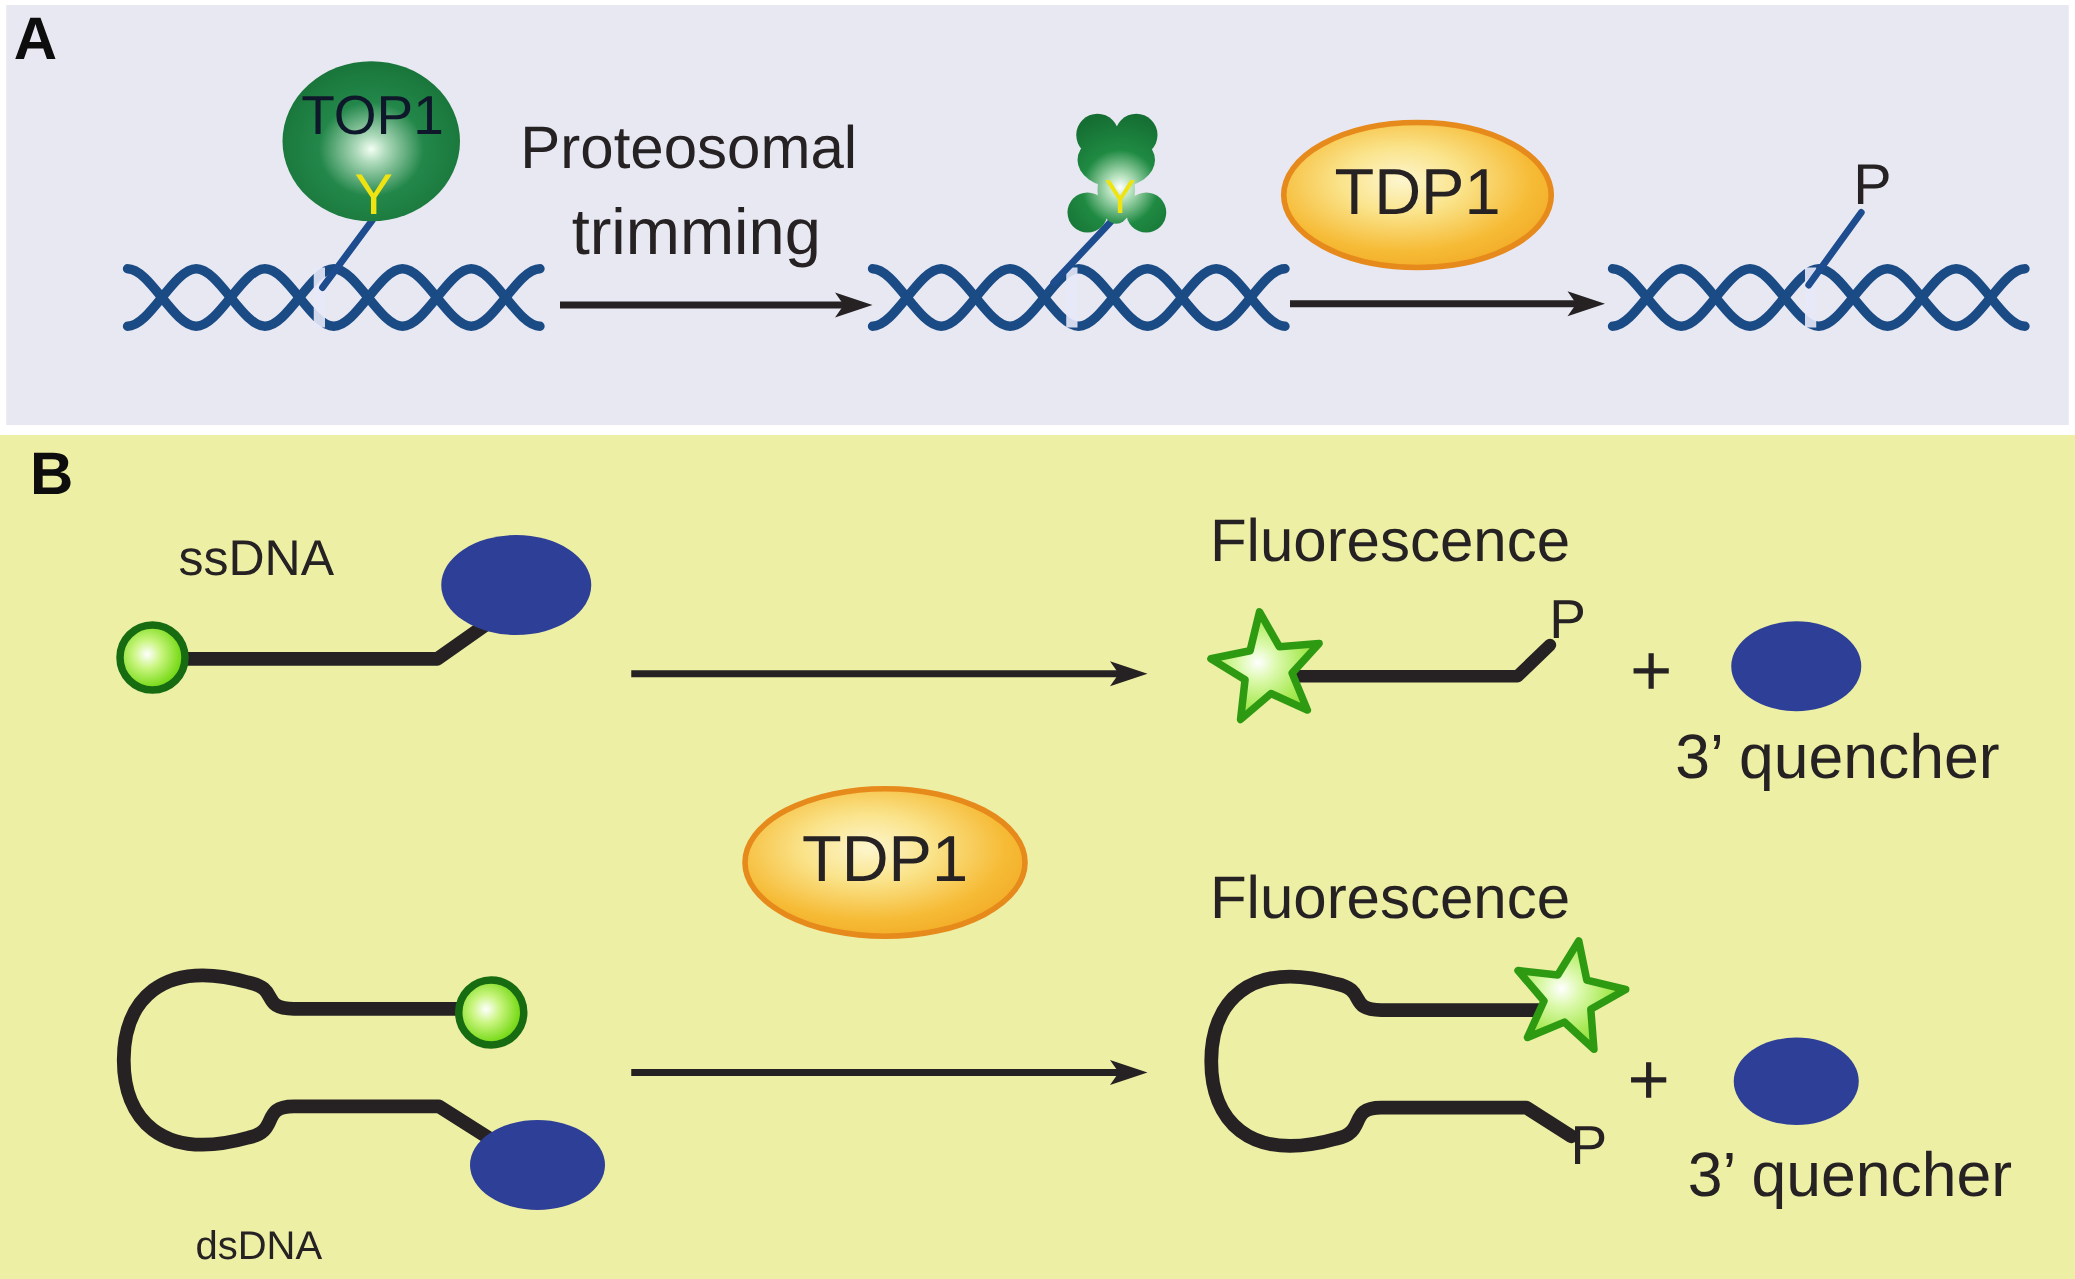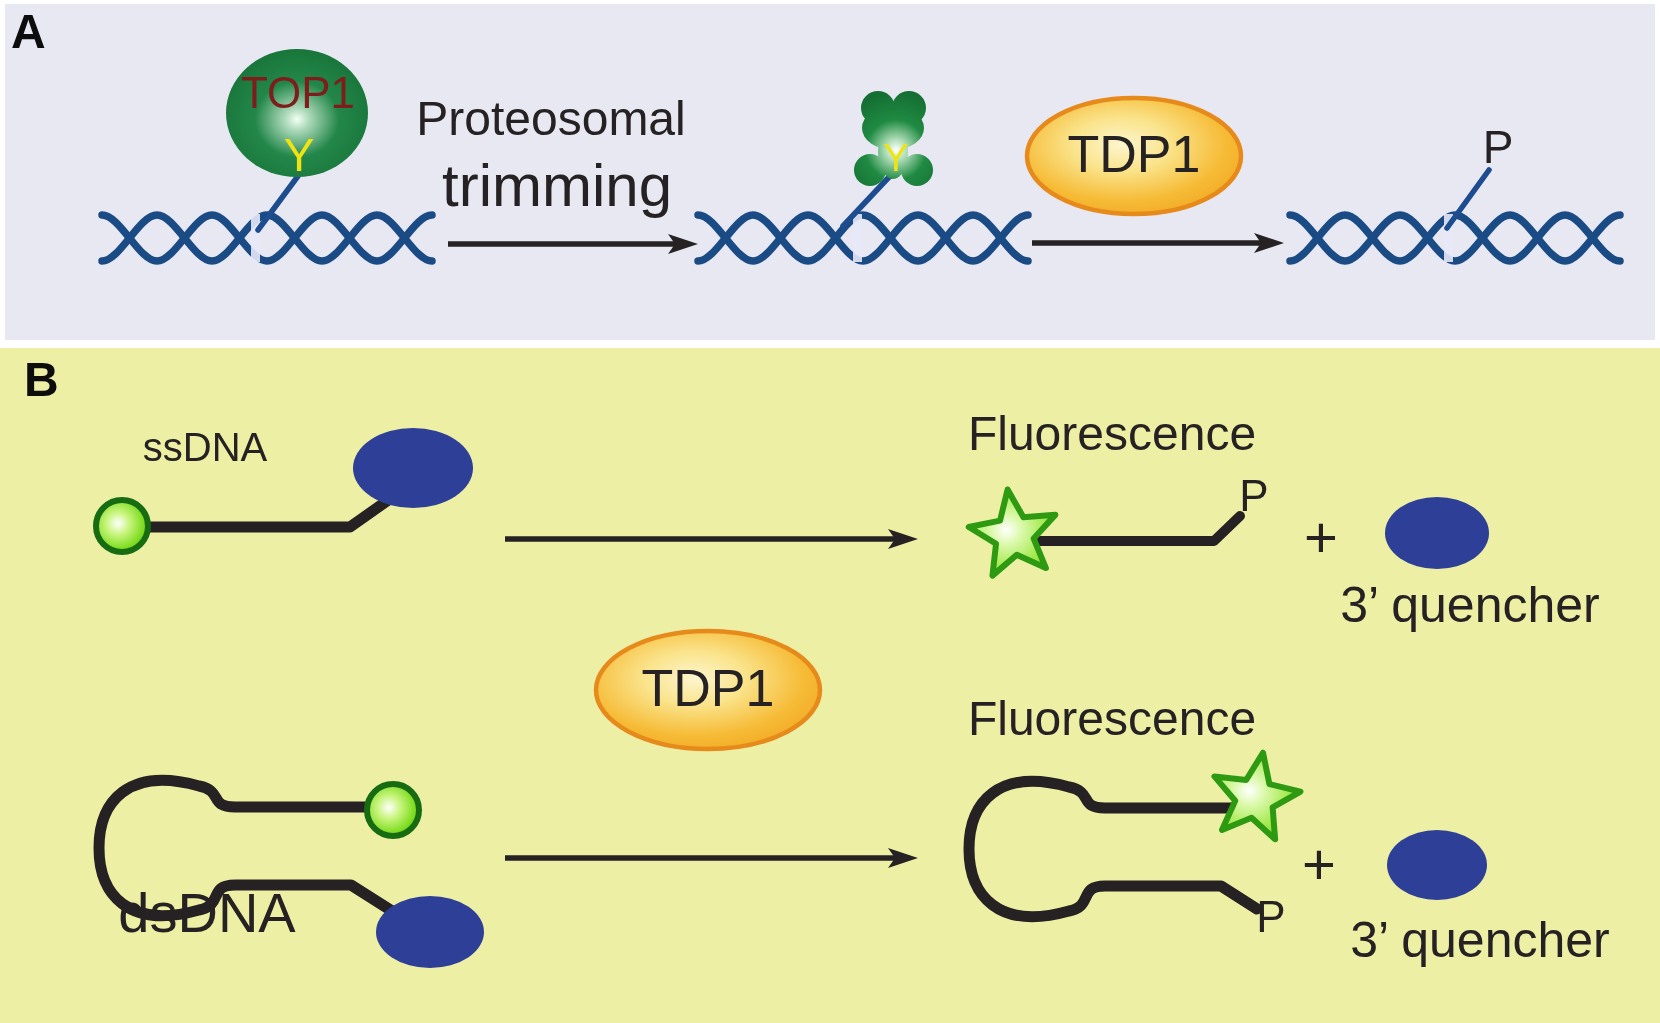--- a/index.html
+++ b/index.html
@@ -5,21 +5,21 @@
   html,body{margin:0;padding:0;background:#ffffff;}
   .fig{position:relative;width:1660px;height:1023px;background:#ffffff;
        font-family:"Liberation Sans",sans-serif;overflow:hidden;}
   .panel{position:absolute;}
   .panel-a{left:5px;top:4px;width:1650px;height:336px;background:#e8e8f3;}
   .panel-b{left:0;top:348px;width:1660px;height:675px;background:#edefa4;}
   svg.layer{position:absolute;left:0;top:0;}
   .t{position:absolute;transform:translate(-50%,-50%);white-space:nowrap;
      color:#262223;line-height:1;}
   .panel-label{position:absolute;font-weight:700;font-size:48px;color:#0d0d0d;line-height:1;}
-  .white{color:#7f1d1d;}
+  .white{color:#0f172a;}
   .yellow{color:#f0e312;}
 </style>
 </head>
 <body>
 
 <div class="fig">
 
   <div class="panel panel-a"></div>
   <div class="panel panel-b"></div>
 
@@ -129,27 +129,27 @@
   </svg>
 
   <div class="panel-label" style="left:11px;top:8px;">A</div>
   <div class="panel-label" style="left:24px;top:356px;">B</div>
 
   <div class="t white" style="left:298px;top:93px;font-size:44px;">TOP1</div>
   <div class="t yellow" style="left:299px;top:155px;font-size:46px;">Y</div>
   <div class="t yellow" style="left:896px;top:158px;font-size:38px;">Y</div>
 
   <div class="t" style="left:551px;top:119px;font-size:48px;">Proteosomal</div>
-  <div class="t" style="left:557px;top:186px;font-size:60px;">trimming</div>
+  <div class="t" style="left:557px;top:186px;font-size:52px;">trimming</div>
 
   <div class="t" style="left:1134px;top:154px;font-size:52px;">TDP1</div>
   <div class="t" style="left:1498px;top:147px;font-size:46px;">P</div>
 
   <div class="t" style="left:205px;top:447px;font-size:40px;">ssDNA</div>
-  <div class="t" style="left:207px;top:913px;font-size:56px;">dsDNA</div>
+  <div class="t" style="left:207px;top:996px;font-size:32px;">dsDNA</div>
 
   <div class="t" style="left:708px;top:688px;font-size:52px;">TDP1</div>
 
   <div class="t" style="left:1112px;top:434px;font-size:48px;">Fluorescence</div>
   <div class="t" style="left:1112px;top:719px;font-size:48px;">Fluorescence</div>
 
   <div class="t" style="left:1254px;top:496px;font-size:44px;">P</div>
   <div class="t" style="left:1271px;top:917px;font-size:44px;">P</div>
 
   <div class="t" style="left:1321px;top:537px;font-size:58px;">+</div>

